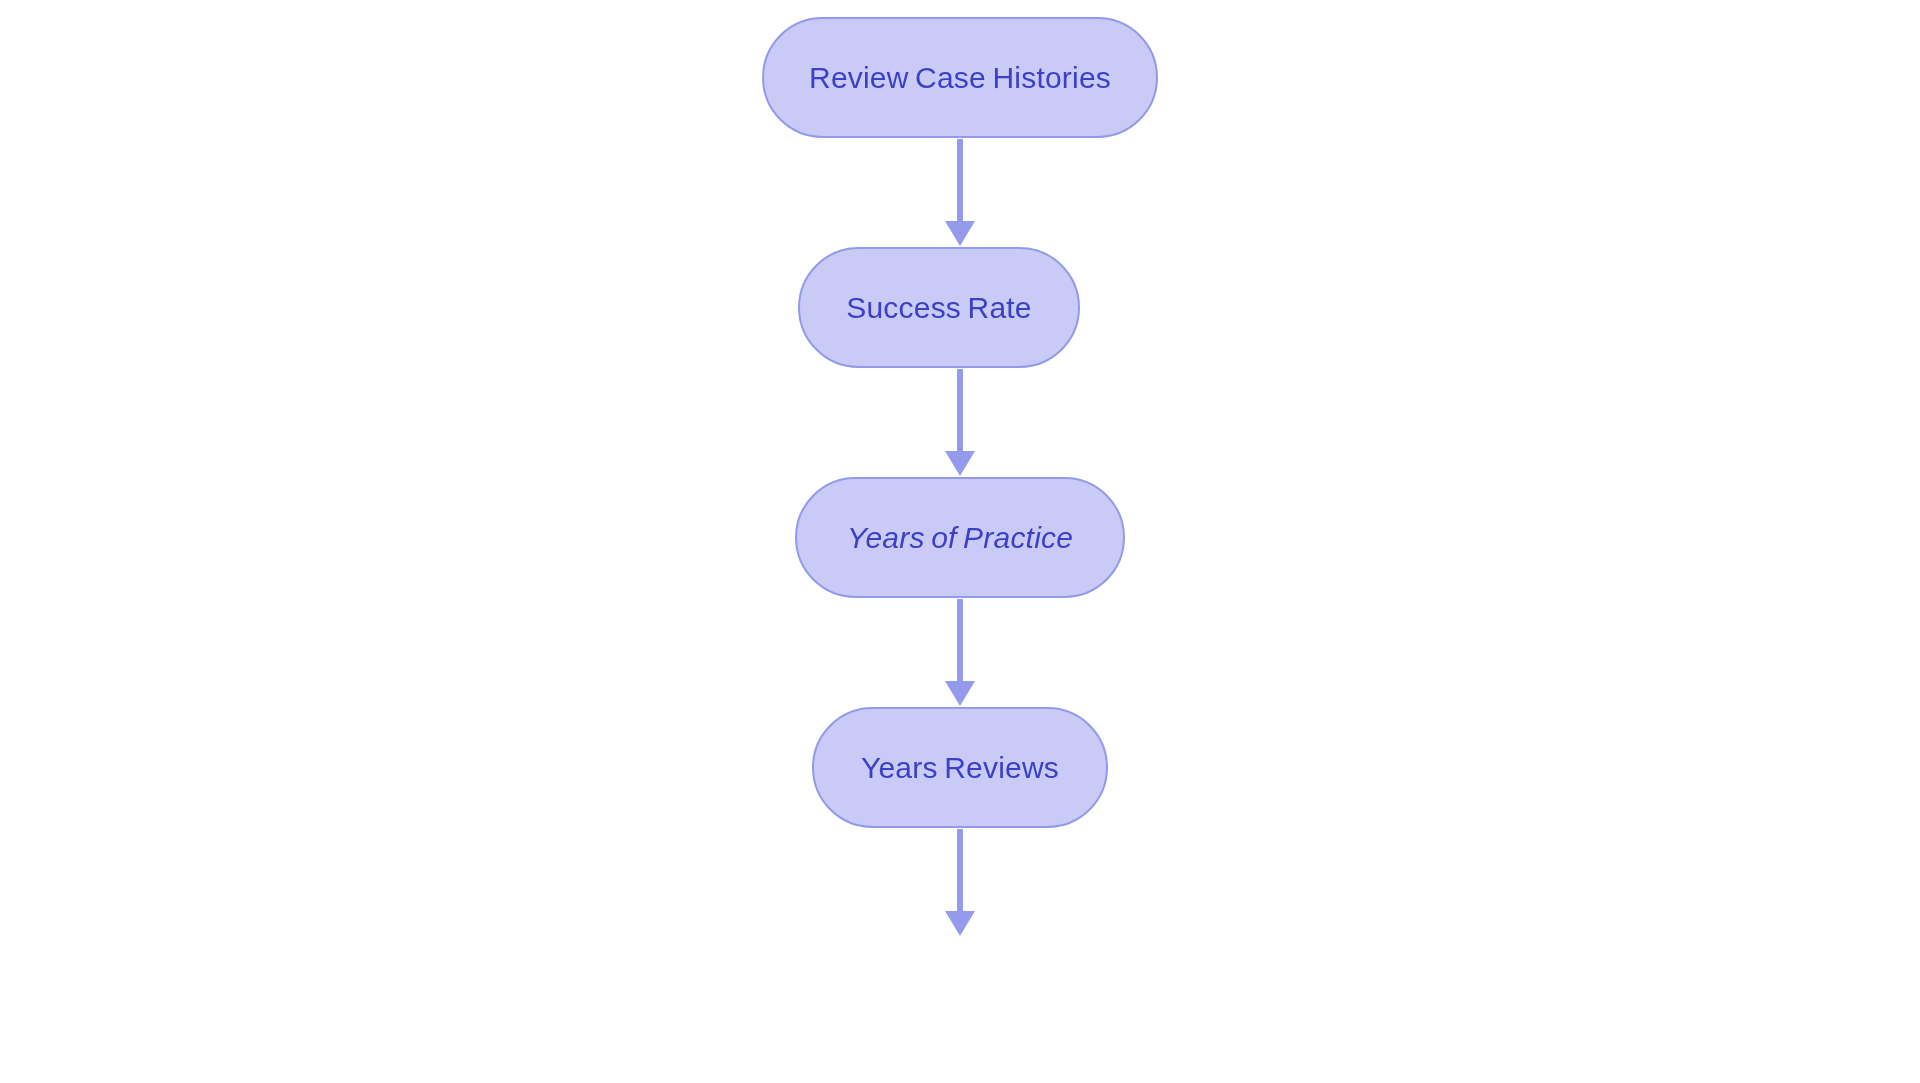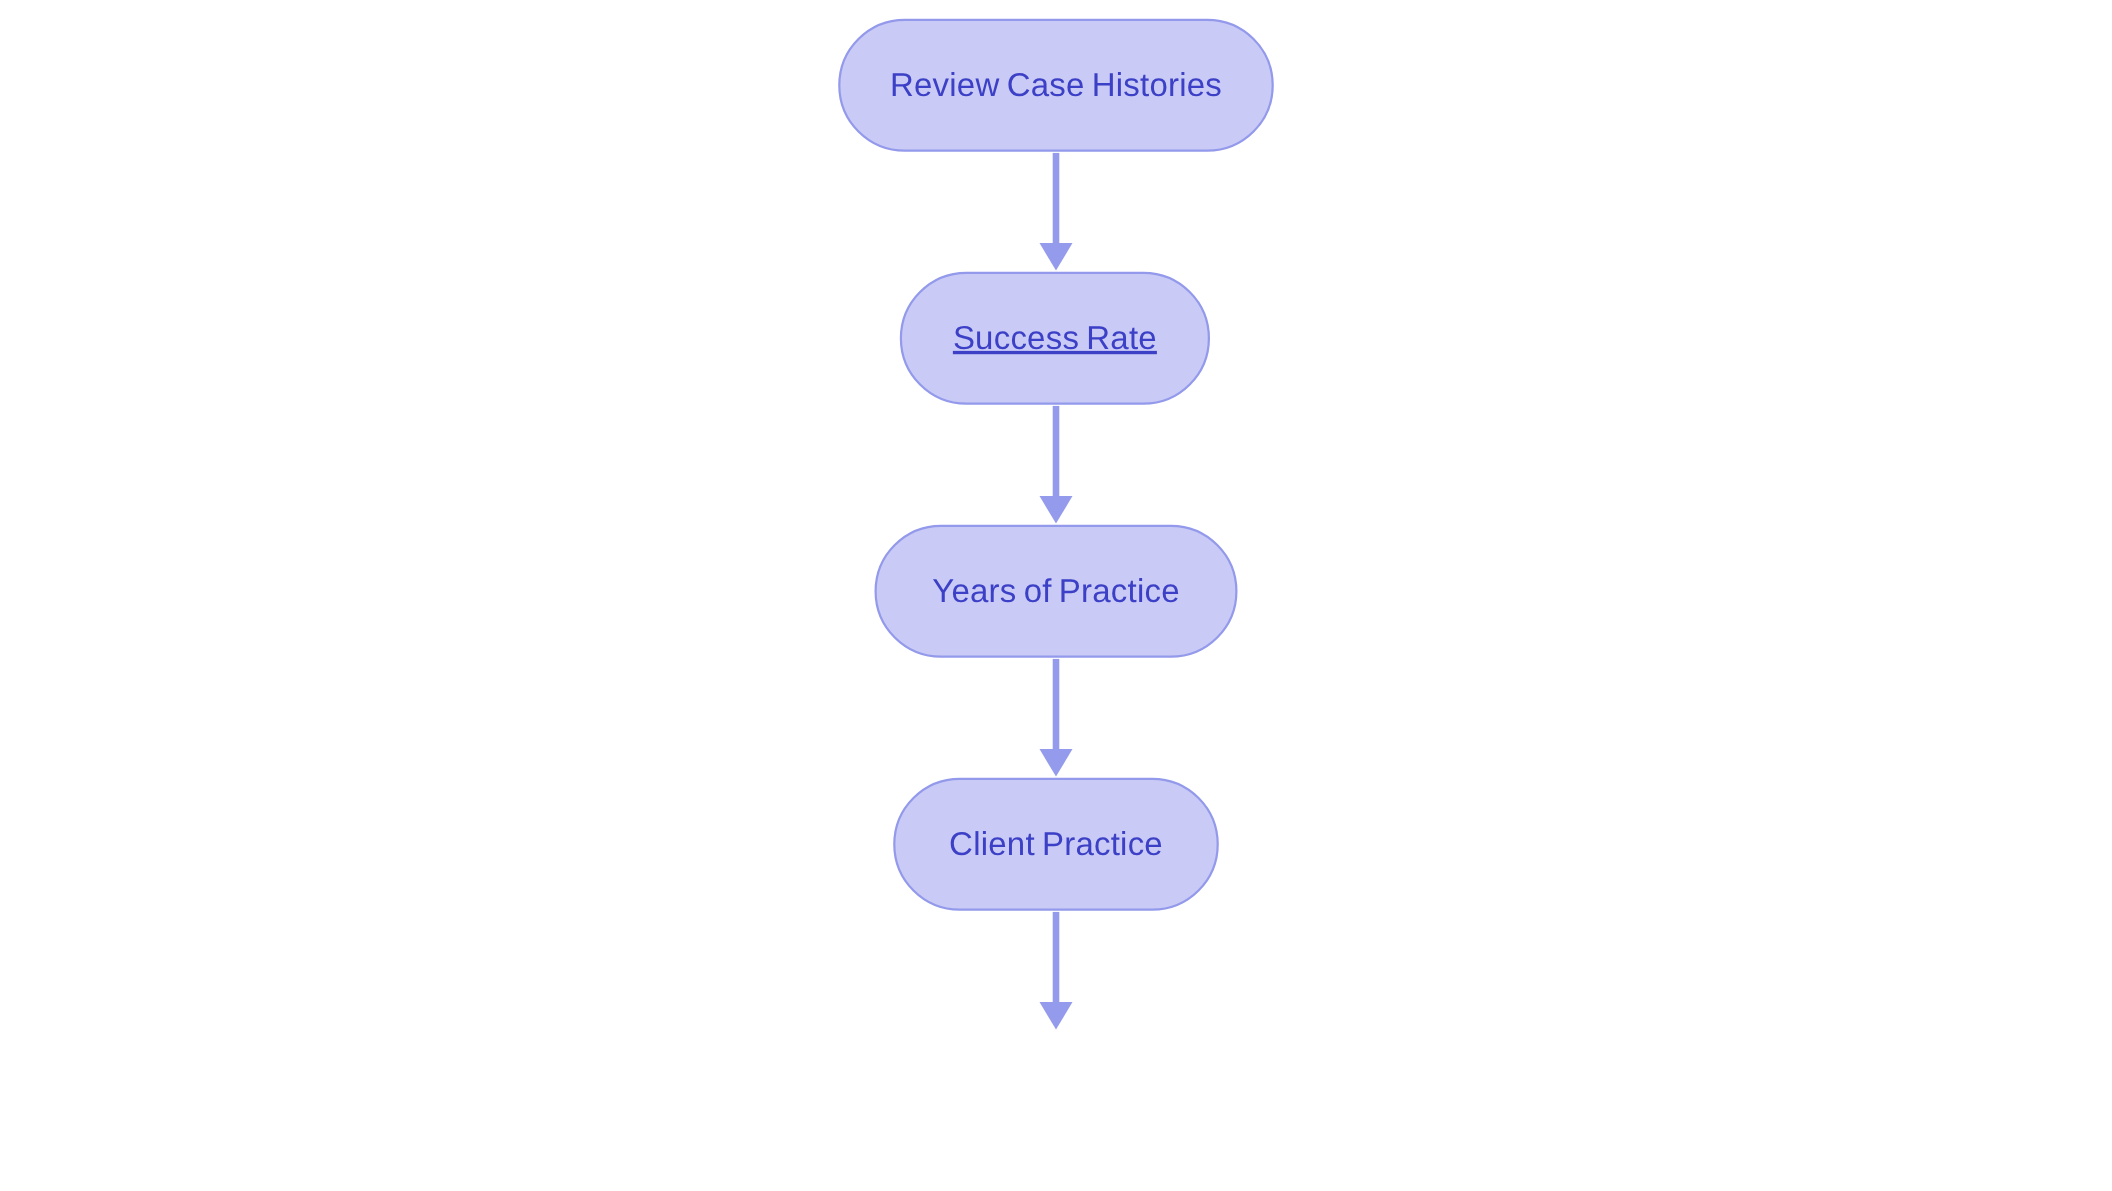--- a/index.html
+++ b/index.html
@@ -47,22 +47,22 @@
     display: flex;
     align-items: center;
     justify-content: center;
     color: var(--text);
     font-size: 30px;
     letter-spacing: 0.2px;
     word-spacing: -2px;
     white-space: nowrap;
   }
   .node-1 { left: 762px; top: 17px;  width: 396px; }
-  .node-2 { left: 818px; top: 247px; width: 282px; text-decoration: underline; }
-  .node-3 { left: 795px; top: 477px; width: 330px; }
+  .node-2 { left: 798px; top: 247px; width: 282px; }
+  .node-3 { left: 795px; top: 477px; width: 330px; font-style: italic; }
   .node-4 { left: 812px; top: 707px; width: 296px; }
   .node-5 { left: 733px; top: 937px; width: 454px; }
 </style>
 </head>
 <body>
 
 <div class="canvas">
 
   <svg class="edges" viewBox="0 0 1920 1083" xmlns="http://www.w3.org/2000/svg">
     <g>
@@ -89,17 +89,17 @@
 
   <div class="node node-2">
     <span>Success Rate</span>
   </div>
 
   <div class="node node-3">
     <span>Years of Practice</span>
   </div>
 
   <div class="node node-4">
-    <span>Client Practice</span>
+    <span>Years Reviews</span>
   </div>
 
 
 </div>
 
 </body></html>

